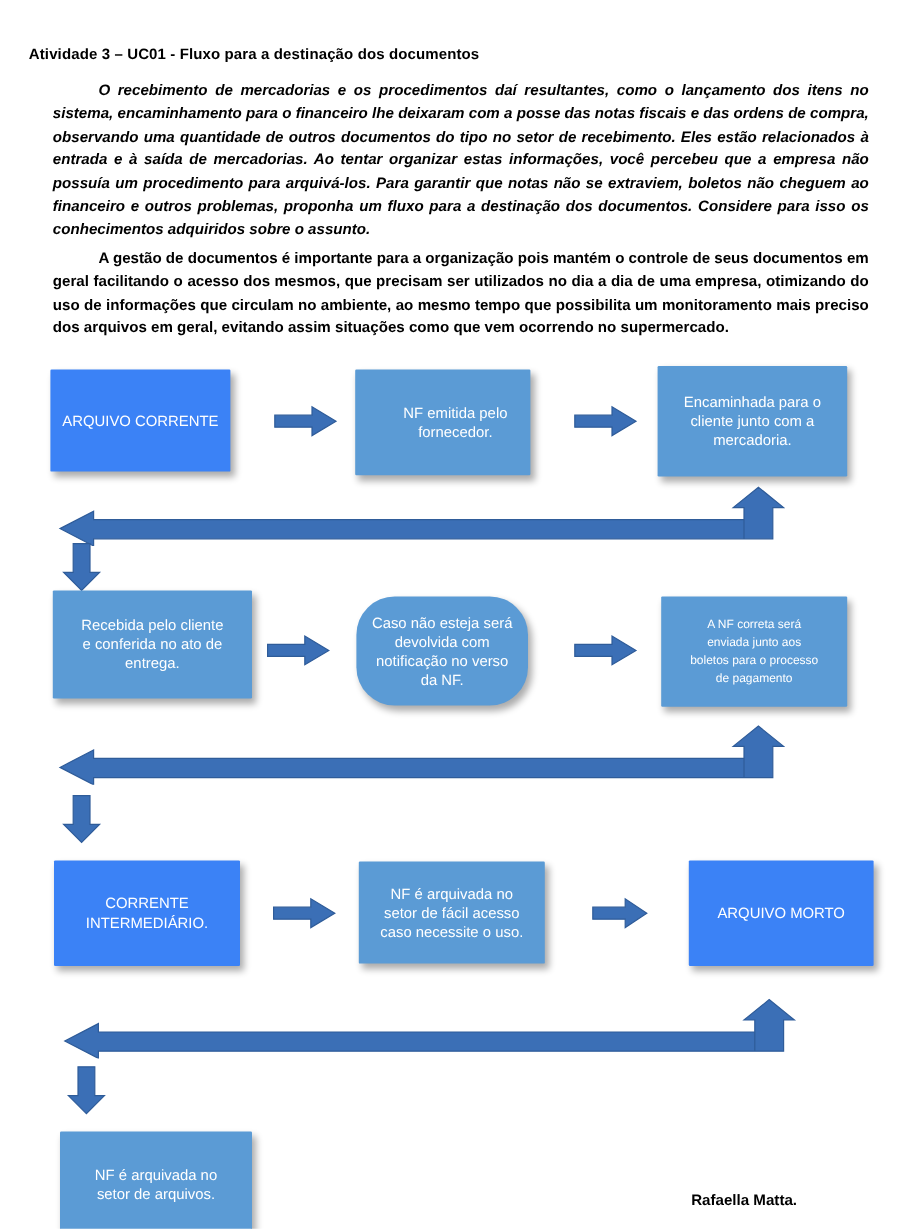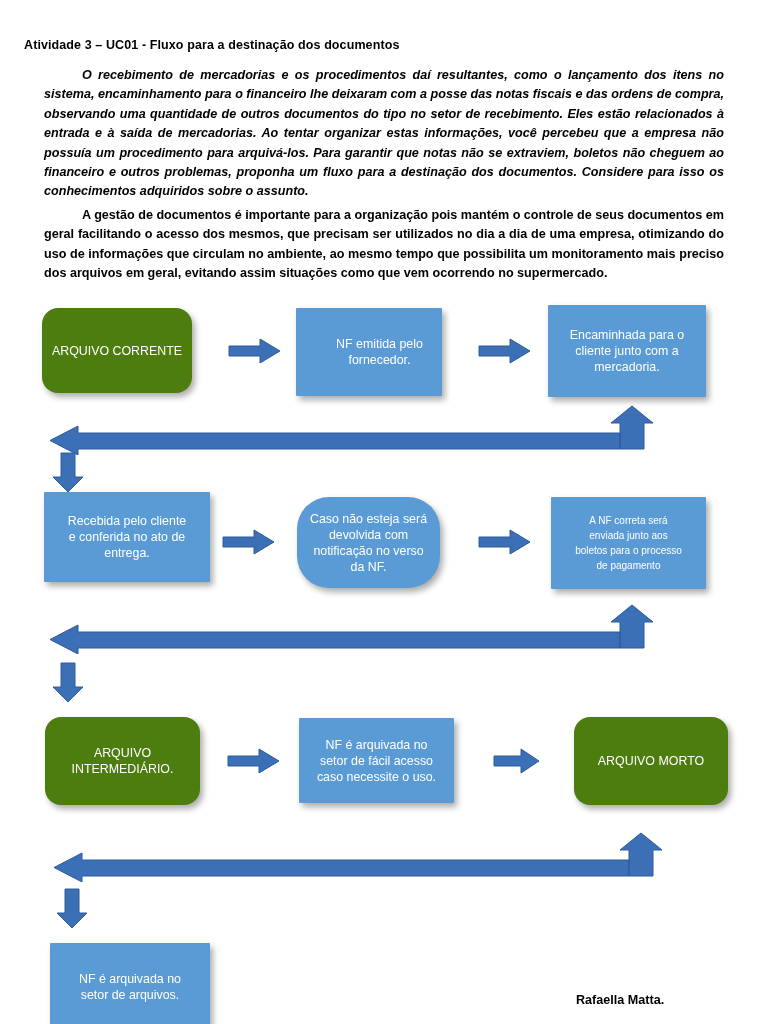--- a/index.html
+++ b/index.html
@@ -53,21 +53,21 @@
     justify-content: center;
     text-align: center;
     color: #ffffff;
     box-sizing: border-box;
     padding: 4px 7px;
     border-radius: 1px;
     box-shadow: 3px 4px 6px rgba(0,0,0,0.33);
     line-height: 16px;
     font-size: 12.4px;
   }
-  .node.green { background: #4d7c0f; border-radius: 16px; }
+  .node.green { background: #3b82f6; }
   .node.blue  { background: #5B9BD5; }
   .node.small { font-size: 10px; line-height: 15px; }
   .node .txt { display: block; white-space: pre-line; }
 
   
   .arrow { position: absolute; }
 </style>
 </head>
 <body>
 
@@ -142,21 +142,21 @@
   <svg class="arrow" style="left:48px; top:604px;" width="610" height="50" viewBox="0 0 610 50">
     <path d="M572,44 L572,18 L563,18 L584,1 L605,18 L596,18 L596,44
              L596,44 L30,44 L30,50 L2,35.5 L30,21 L30,28 L572,28 Z" fill="#3B6FB6" stroke="#2F5C99" stroke-width="1"></path>
   </svg>
 
   <svg class="arrow" style="left:50px; top:662px;" width="36" height="42" viewBox="0 0 36 42">
     <path d="M11,1 L25,1 L25,25 L33,25 L18,40 L3,25 L11,25 Z" fill="#3B6FB6" stroke="#2F5C99" stroke-width="1"></path>
   </svg>
 
   <div class="node green" style="left:45px; top:717px; width:155px; height:88px;">
-    <span class="txt">ARQUIVO
+    <span class="txt">CORRENTE
 INTERMEDIÁRIO.</span>
   </div>
 
   <svg class="arrow" style="left:227px; top:747px;" width="54" height="28" viewBox="0 0 54 28">
     <path d="M1,9 L32,9 L32,2 L52,14 L32,26 L32,19 L1,19 Z" fill="#3B6FB6" stroke="#2F5C99" stroke-width="1"></path>
   </svg>
 
   <div class="node blue" style="left:299px; top:718px; width:155px; height:85px;">
     <span class="txt">NF é arquivada no
 setor de fácil acesso

